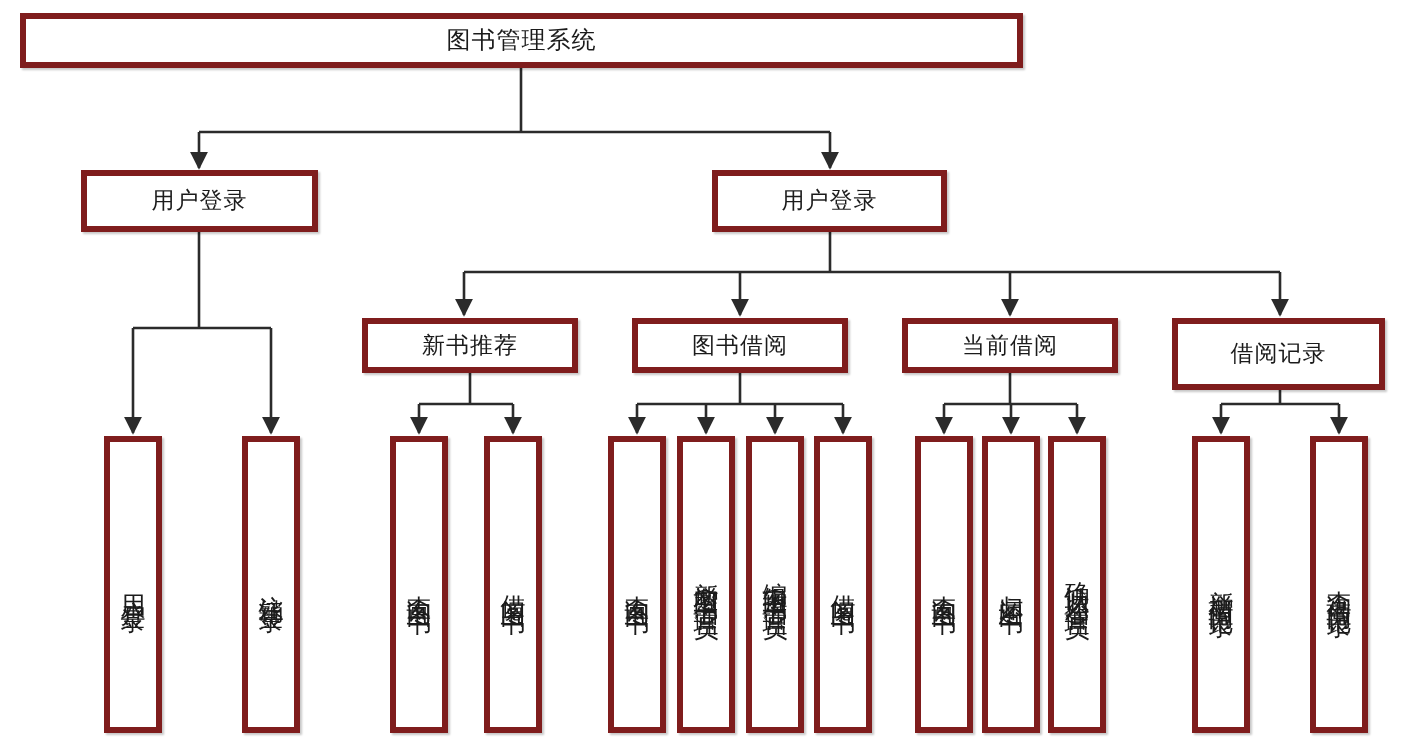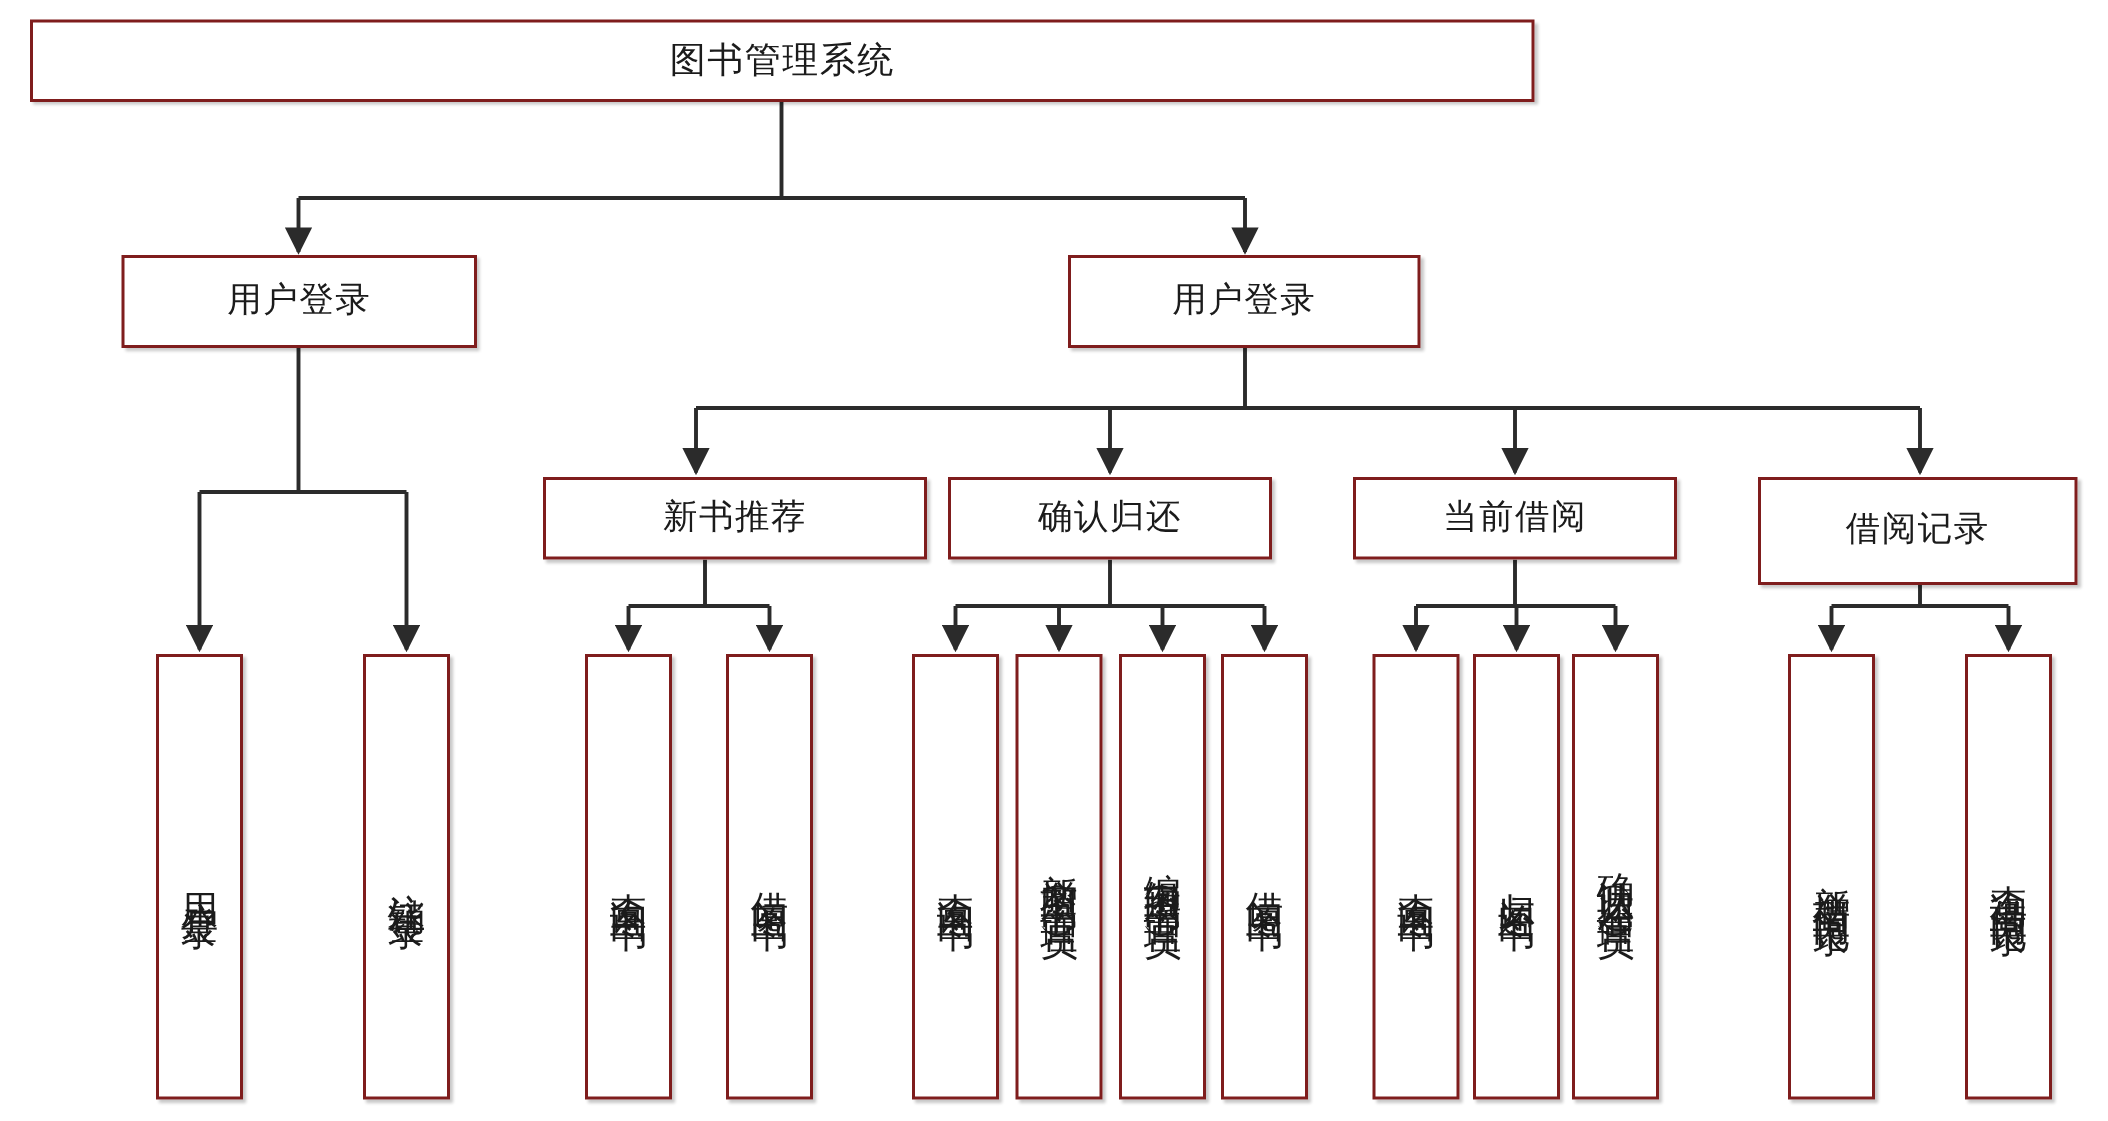--- a/index.html
+++ b/index.html
@@ -22,21 +22,21 @@
     left: 0;
     top: 0;
     width: 1405px;
     height: 747px;
     pointer-events: none;
   }
   .node {
     position: absolute;
     box-sizing: border-box;
     background: #ffffff;
-    border: 2px solid #7f1d1d;
+    border: 6px solid #7f1d1d;
     box-shadow: 2px 2px 2px rgba(0,0,0,0.22);
     display: flex;
     align-items: center;
     justify-content: center;
     color: #1b1b1b;
     z-index: 2;
   }
   .node .lbl {
     display: block;
     text-align: center;
@@ -134,25 +134,25 @@
     <span class="lbl">图书管理系统</span>
   </div>
 
   <div class="node h" style="left:81px; top:170px; width:237px; height:62px;">
     <span class="lbl">用户登录</span>
   </div>
   <div class="node h" style="left:712px; top:170px; width:235px; height:62px;">
     <span class="lbl">用户登录</span>
   </div>
 
-  <div class="node h" style="left:362px; top:318px; width:256px; height:55px;">
+  <div class="node h" style="left:362px; top:318px; width:216px; height:55px;">
     <span class="lbl">新书推荐</span>
   </div>
   <div class="node h" style="left:632px; top:318px; width:216px; height:55px;">
-    <span class="lbl">确认归还</span>
+    <span class="lbl">图书借阅</span>
   </div>
   <div class="node h" style="left:902px; top:318px; width:216px; height:55px;">
     <span class="lbl">当前借阅</span>
   </div>
   <div class="node h" style="left:1172px; top:318px; width:213px; height:72px;">
     <span class="lbl">借阅记录</span>
   </div>
 
   <div class="node v" style="left:104px; top:436px; width:58px; height:297px;">
     <span class="lbl">用户登录</span>

